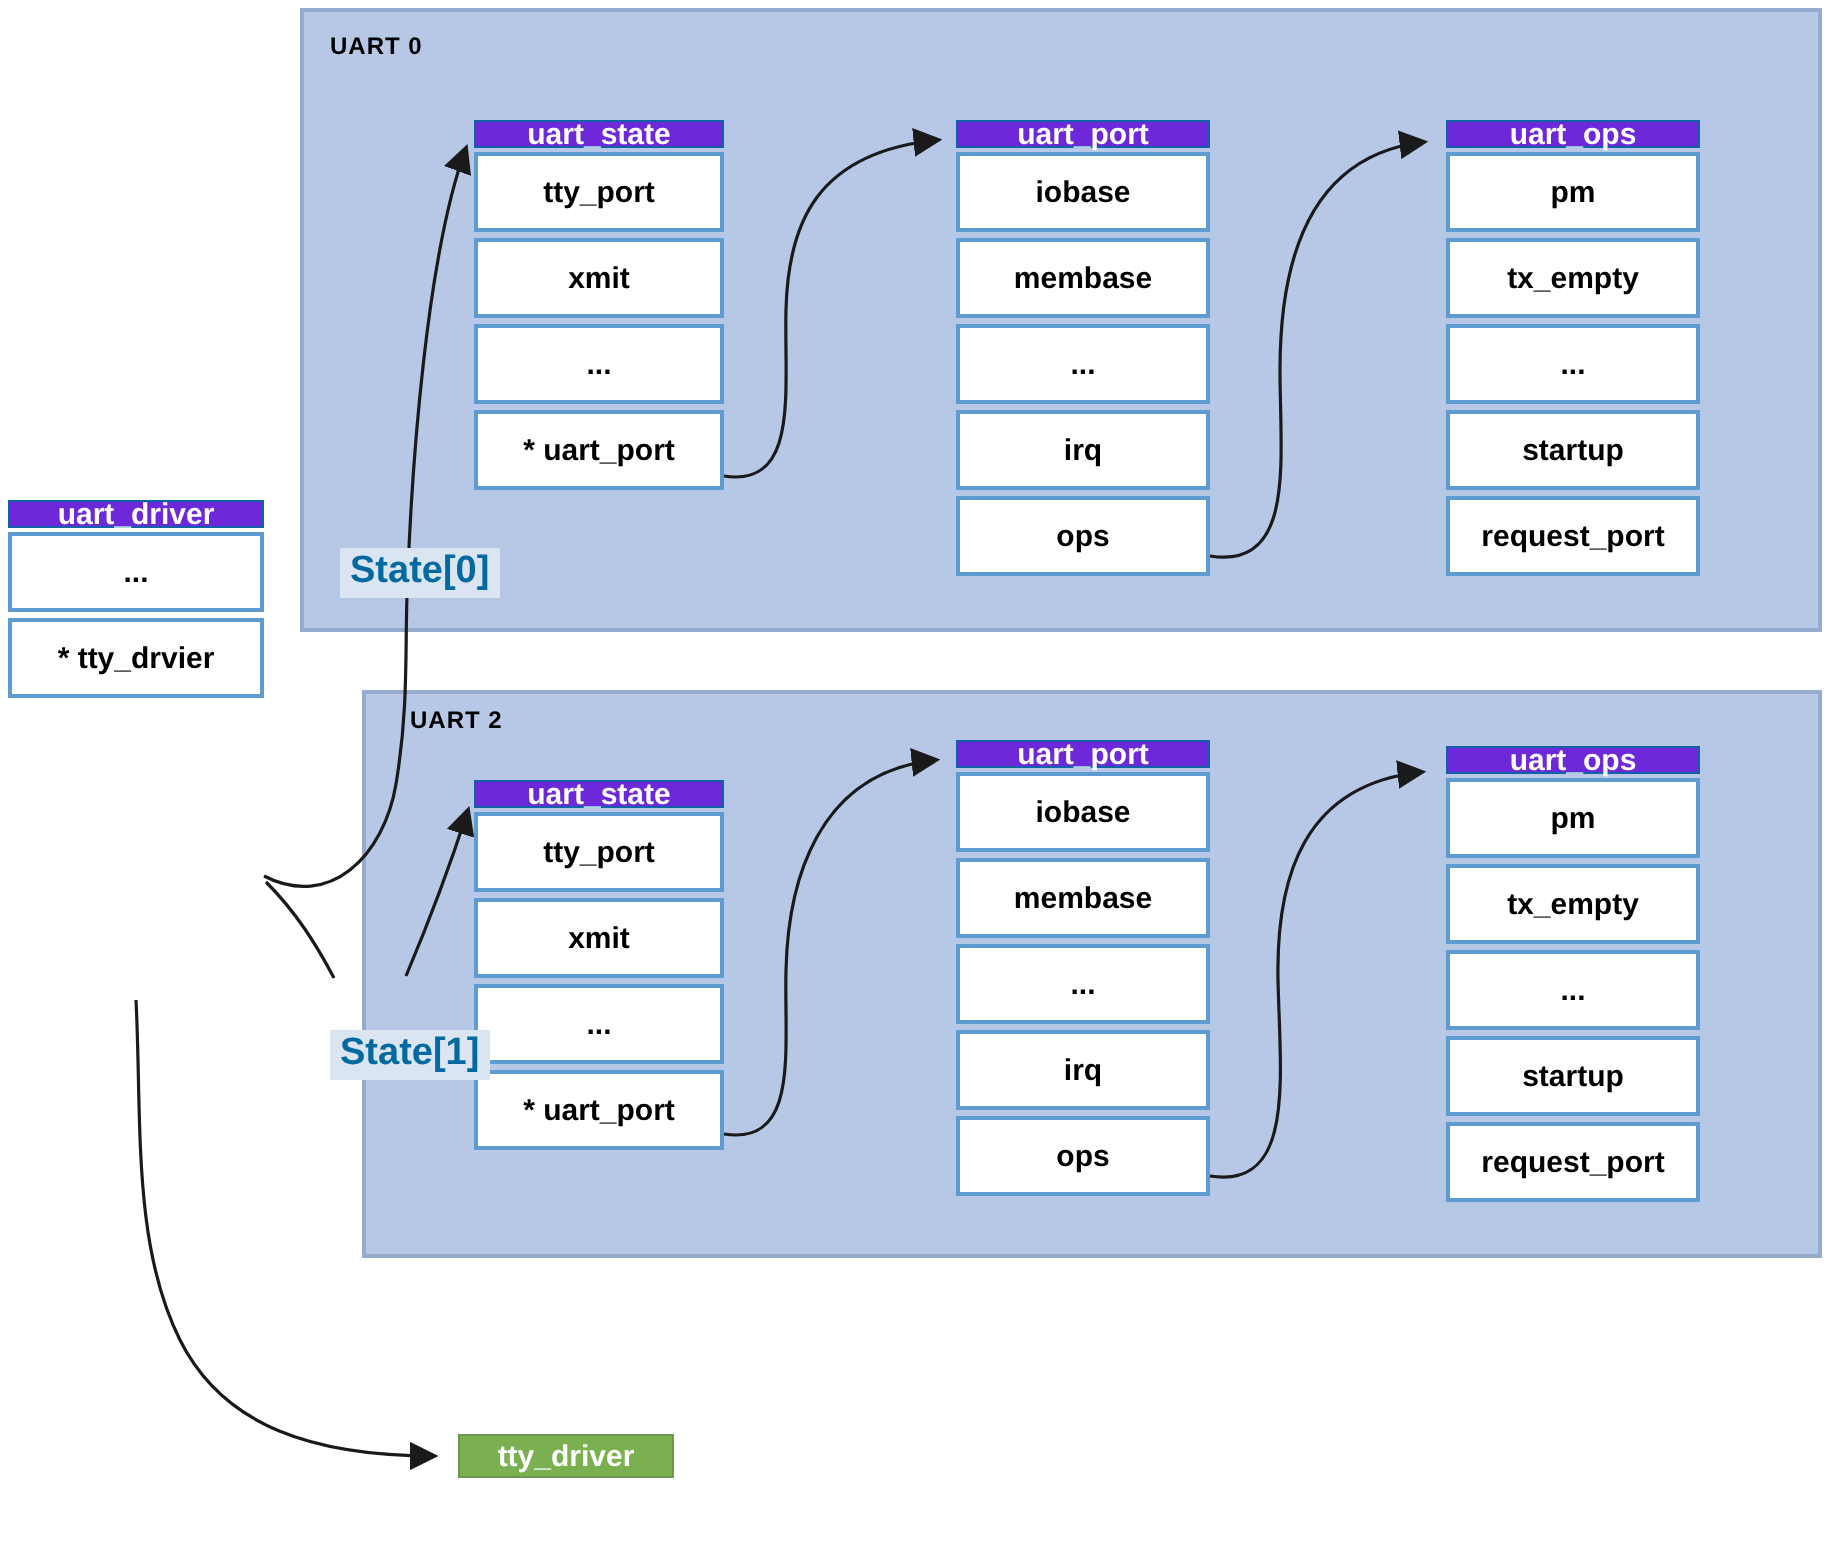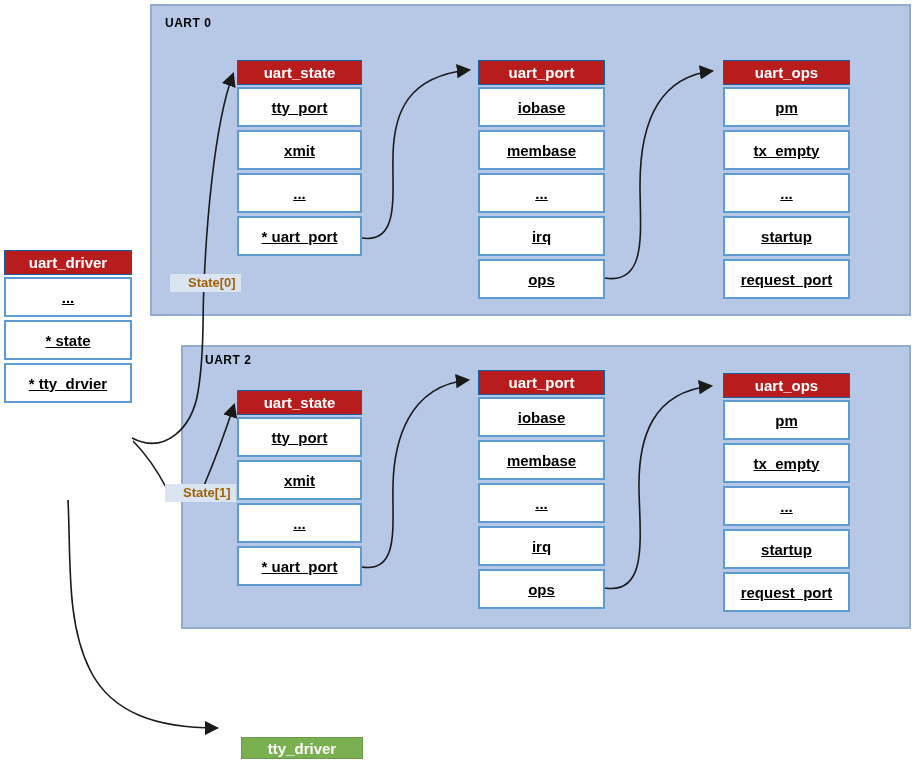--- a/index.html
+++ b/index.html
@@ -8,52 +8,51 @@
     font-family:"Liberation Sans", sans-serif; font-weight:bold; overflow:hidden;
   }
   .group {
     position:absolute; background:#b6c8e6; border:2px solid #94abce; box-sizing:border-box;
   }
   .group-label {
     position:absolute; color:#000000; font-size:12px; letter-spacing:0.5px;
   }
   .struct { position:absolute; }
   .s-head {
-    height:25px; background:#b91c1c; border:1px solid #0f62a5; color:#ffffff;
+    height:14px; background:#6d28d9; border:1px solid #0f62a5; color:#ffffff;
     display:flex; align-items:center; justify-content:center;
     font-size:15px; margin-bottom:2px; box-sizing:border-box;
   }
   .s-row {
     height:40px; background:#ffffff; border:2px solid #5e9bd1; color:#000000;
     display:flex; align-items:center; justify-content:center;
-    font-size:15px; margin-bottom:3px; box-sizing:border-box;text-decoration:underline;
+    font-size:15px; margin-bottom:3px; box-sizing:border-box;
   }
   .tty .s-head { background:#7ab04f; border-color:#69994a; height:22px; margin-bottom:1px; }
   .tty .s-row  { border-color:#7ab04f; height:24px; margin-bottom:0; }
   .state-label {
-    position:absolute; z-index:6; background:#dbe5f1; color:#a16207;
-    font-size:13px; padding:1px 5px 2px 18px;
+    position:absolute; z-index:6; background:#dbe5f1; color:#0369a1;
+    font-size:19px; padding:1px 5px 2px 5px;
   }
   .wires { position:absolute; left:0; top:0; z-index:5; pointer-events:none; }
 </style>
 </head>
 <body>
 
 <div class="canvas">
 
   <div class="group" style="left:150px; top:4px; width:761px; height:312px;"></div>
   <div class="group-label" style="left:165px; top:16px;">UART 0</div>
 
   <div class="group" style="left:181px; top:345px; width:730px; height:284px;"></div>
   <div class="group-label" style="left:205px; top:353px;">UART 2</div>
 
   <div class="struct" style="left:4px; top:250px; width:128px;">
     <div class="s-head">uart_driver</div>
     <div class="s-row">...</div>
-    <div class="s-row">* state</div>
     <div class="s-row">* tty_drvier</div>
   </div>
 
   <div class="struct" style="left:237px; top:60px; width:125px;">
     <div class="s-head">uart_state</div>
     <div class="s-row">tty_port</div>
     <div class="s-row">xmit</div>
     <div class="s-row">...</div>
     <div class="s-row">* uart_port</div>
   </div>
@@ -95,21 +94,21 @@
 
   <div class="struct" style="left:723px; top:373px; width:127px;">
     <div class="s-head">uart_ops</div>
     <div class="s-row">pm</div>
     <div class="s-row">tx_empty</div>
     <div class="s-row">...</div>
     <div class="s-row">startup</div>
     <div class="s-row">request_port</div>
   </div>
 
-  <div class="struct tty" style="left:241px; top:717px; width:122px;margin-top:20px;">
+  <div class="struct tty" style="left:229px; top:717px; width:108px;">
     <div class="s-head">tty_driver</div>
   </div>
 
   <svg class="wires" width="914" height="773" viewBox="0 0 914 773">
     <defs>
       <marker id="arr" viewBox="0 0 10 10" refX="8.5" refY="5" markerWidth="9" markerHeight="9" orient="auto-start-reverse">
         <path d="M0,0 L10,5 L0,10 z" fill="#1a1a1a"></path>
       </marker>
     </defs>
     <g fill="none" stroke="#1a1a1a" stroke-width="1.6">
@@ -118,15 +117,15 @@
       <path d="M203,488 C214,462 225,433 234,405" marker-end="url(#arr)"></path>
       <path d="M362,238 C400,244 392,195 393,155 C394,112 408,76 469,70" marker-end="url(#arr)"></path>
       <path d="M605,278 C648,285 640,230 640,185 C640,135 652,78 712,71" marker-end="url(#arr)"></path>
       <path d="M362,567 C400,573 392,525 393,485 C394,442 408,386 468,380" marker-end="url(#arr)"></path>
       <path d="M605,588 C648,595 640,538 639,490 C638,438 652,392 711,386" marker-end="url(#arr)"></path>
       <path d="M68,500 C71,560 66,622 90,670 C112,714 158,728 217,728" marker-end="url(#arr)"></path>
     </g>
   </svg>
 
   <div class="state-label" style="left:170px; top:274px;">State[0]</div>
-  <div class="state-label" style="left:165px; top:484px;">State[1]</div>
+  <div class="state-label" style="left:165px; top:515px;">State[1]</div>
 
 </div>
 
 </body></html>

